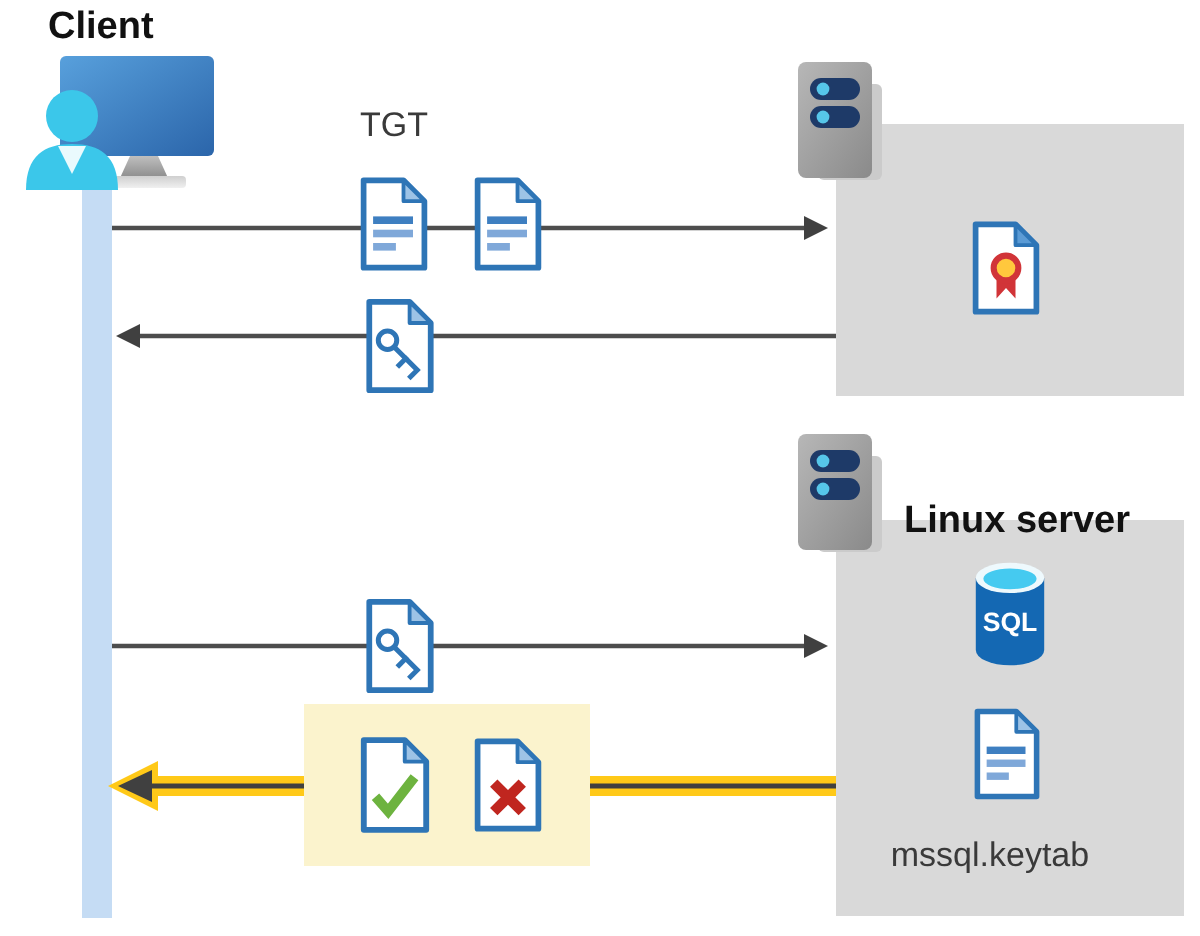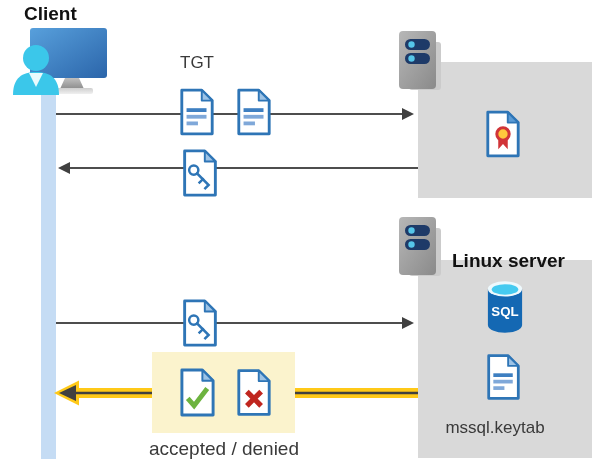--- a/index.html
+++ b/index.html
@@ -173,15 +173,14 @@
     <path d="M4 2 H25 L36 13 V48 H4 Z" fill="#ffffff" stroke="#2e75b6" stroke-width="3" stroke-linejoin="round"></path>
     <path d="M25 2 V13 H36 Z" fill="#9dc3e6" stroke="#2e75b6" stroke-width="2" stroke-linejoin="round"></path>
     <path d="M10 31 L16.5 38.5 L30 21" stroke="#6db33f" stroke-width="5" fill="none"></path>
   </svg>
   <svg class="abs" style="left:235px;top:368px;" width="38" height="49" viewBox="0 0 40 50">
     <path d="M4 2 H25 L36 13 V48 H4 Z" fill="#ffffff" stroke="#2e75b6" stroke-width="3" stroke-linejoin="round"></path>
     <path d="M25 2 V13 H36 Z" fill="#9dc3e6" stroke="#2e75b6" stroke-width="2" stroke-linejoin="round"></path>
     <path d="M12.5 24 L27.5 39 M27.5 24 L12.5 39" stroke="#c0261f" stroke-width="5.5" fill="none"></path>
   </svg>
 
-  <div class="abs sublabel center" style="left:128px;top:438px;width:192px;font-size:19px;">accepted / denied</div>
 
 </div>
 
 </body></html>

